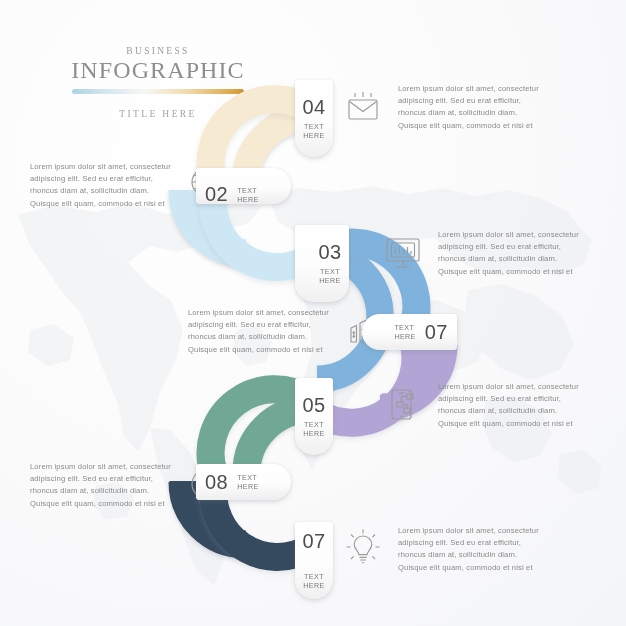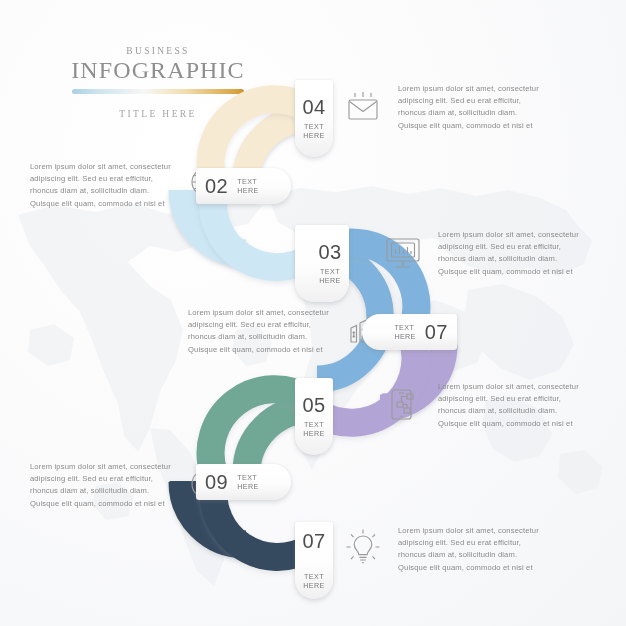--- a/index.html
+++ b/index.html
@@ -264,42 +264,42 @@
 
       <path d="M 214 484 A 64 64 0 0 0 310 548" stroke="#34495e"></path>
     </g>
   </svg>
 
   <div class="badge-v" style="left:295px; top:80px;">
     <span class="num">04</span>
     <span class="sub"><span>TEXT</span><br><span>HERE</span></span>
   </div>
 
-  <div class="badge-h right-cap" style="left:196px; top:168px;">
+  <div class="badge-h right-cap" style="left:196px; top:168px;align-items:flex-end;">
     <span class="num">02</span>
     <span class="sub"><span>TEXT</span><br><span>HERE</span></span>
   </div>
 
   <div class="badge-v" style="left:295px; top:225px;padding-left:16px;">
     <span class="num">03</span>
     <span class="sub"><span>TEXT</span><br><span>HERE</span></span>
   </div>
 
   <div class="badge-h left-cap" style="left:362px; top:314px;">
     <span class="sub"><span>TEXT</span><br><span>HERE</span></span>
     <span class="num">07</span>
   </div>
 
   <div class="badge-v" style="left:295px; top:378px;">
     <span class="num">05</span>
     <span class="sub"><span>TEXT</span><br><span>HERE</span></span>
   </div>
 
   <div class="badge-h right-cap" style="left:196px; top:464px;">
-    <span class="num">09</span>
+    <span class="num">08</span>
     <span class="sub"><span>TEXT</span><br><span>HERE</span></span>
   </div>
 
   <div class="badge-v" style="left:295px; top:522px;gap:16px;">
     <span class="num">07</span>
     <span class="sub"><span>TEXT</span><br><span>HERE</span></span>
   </div>
 
   <div class="content ltr" style="left:338px; top:82px;">
     <div class="icon-wrap">

